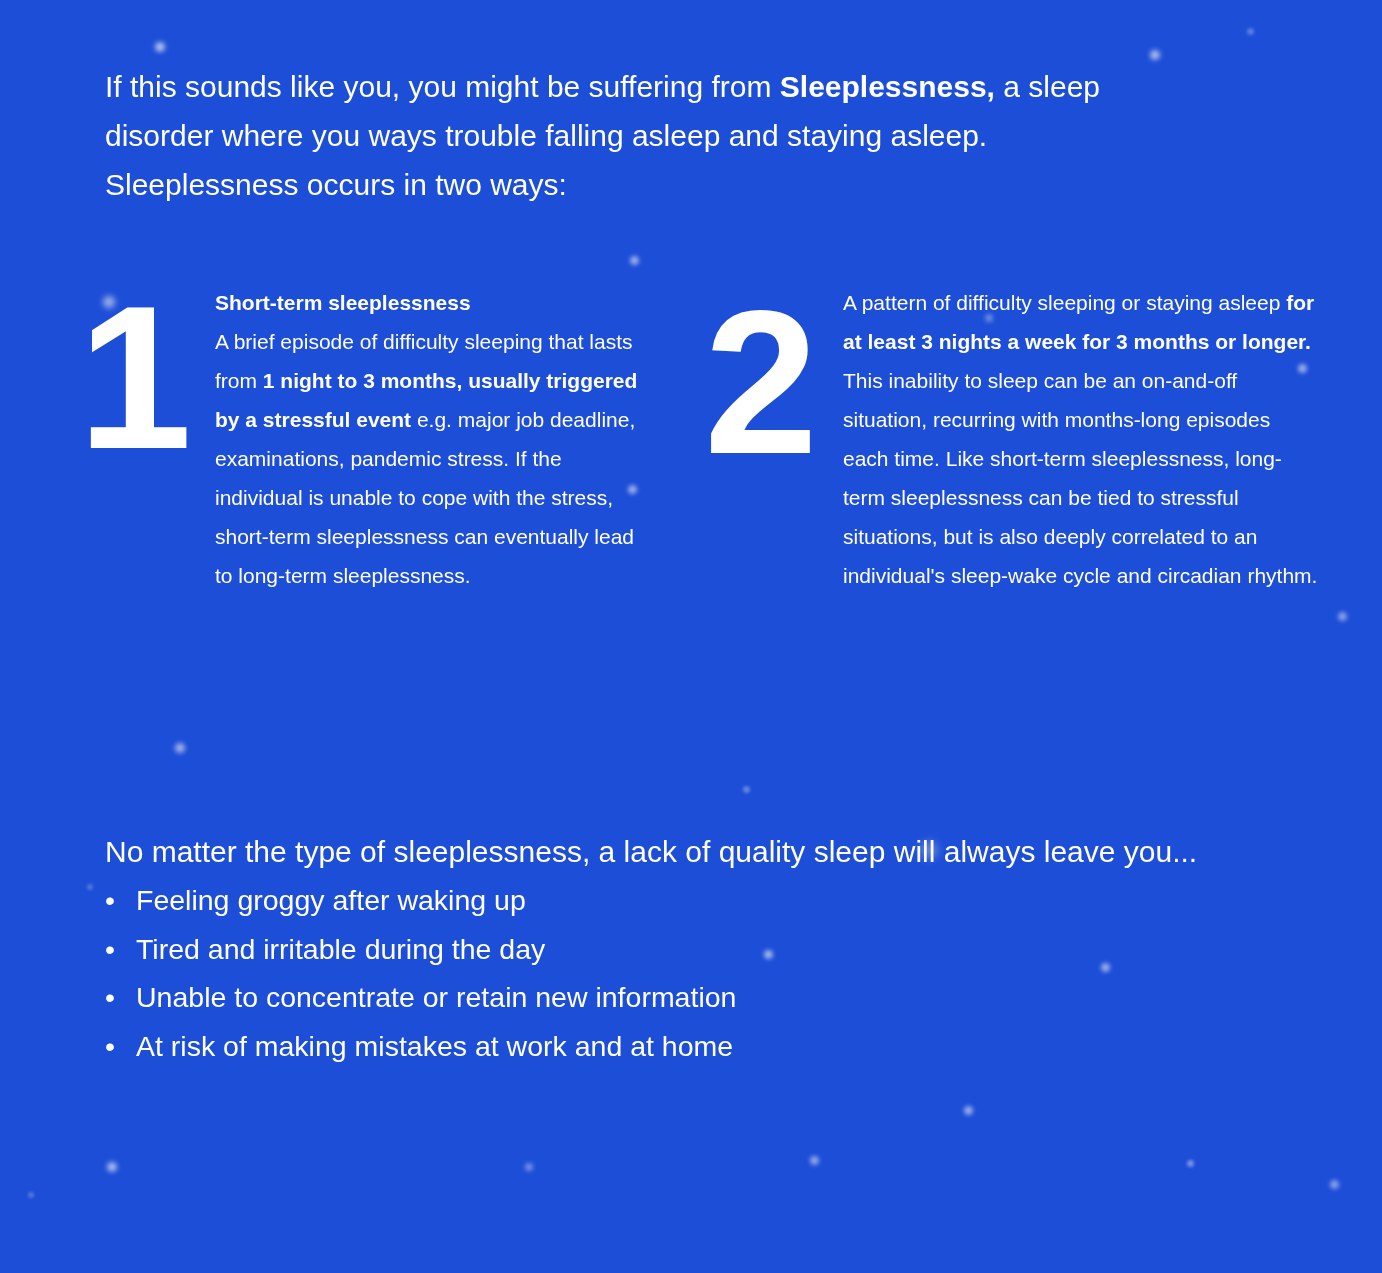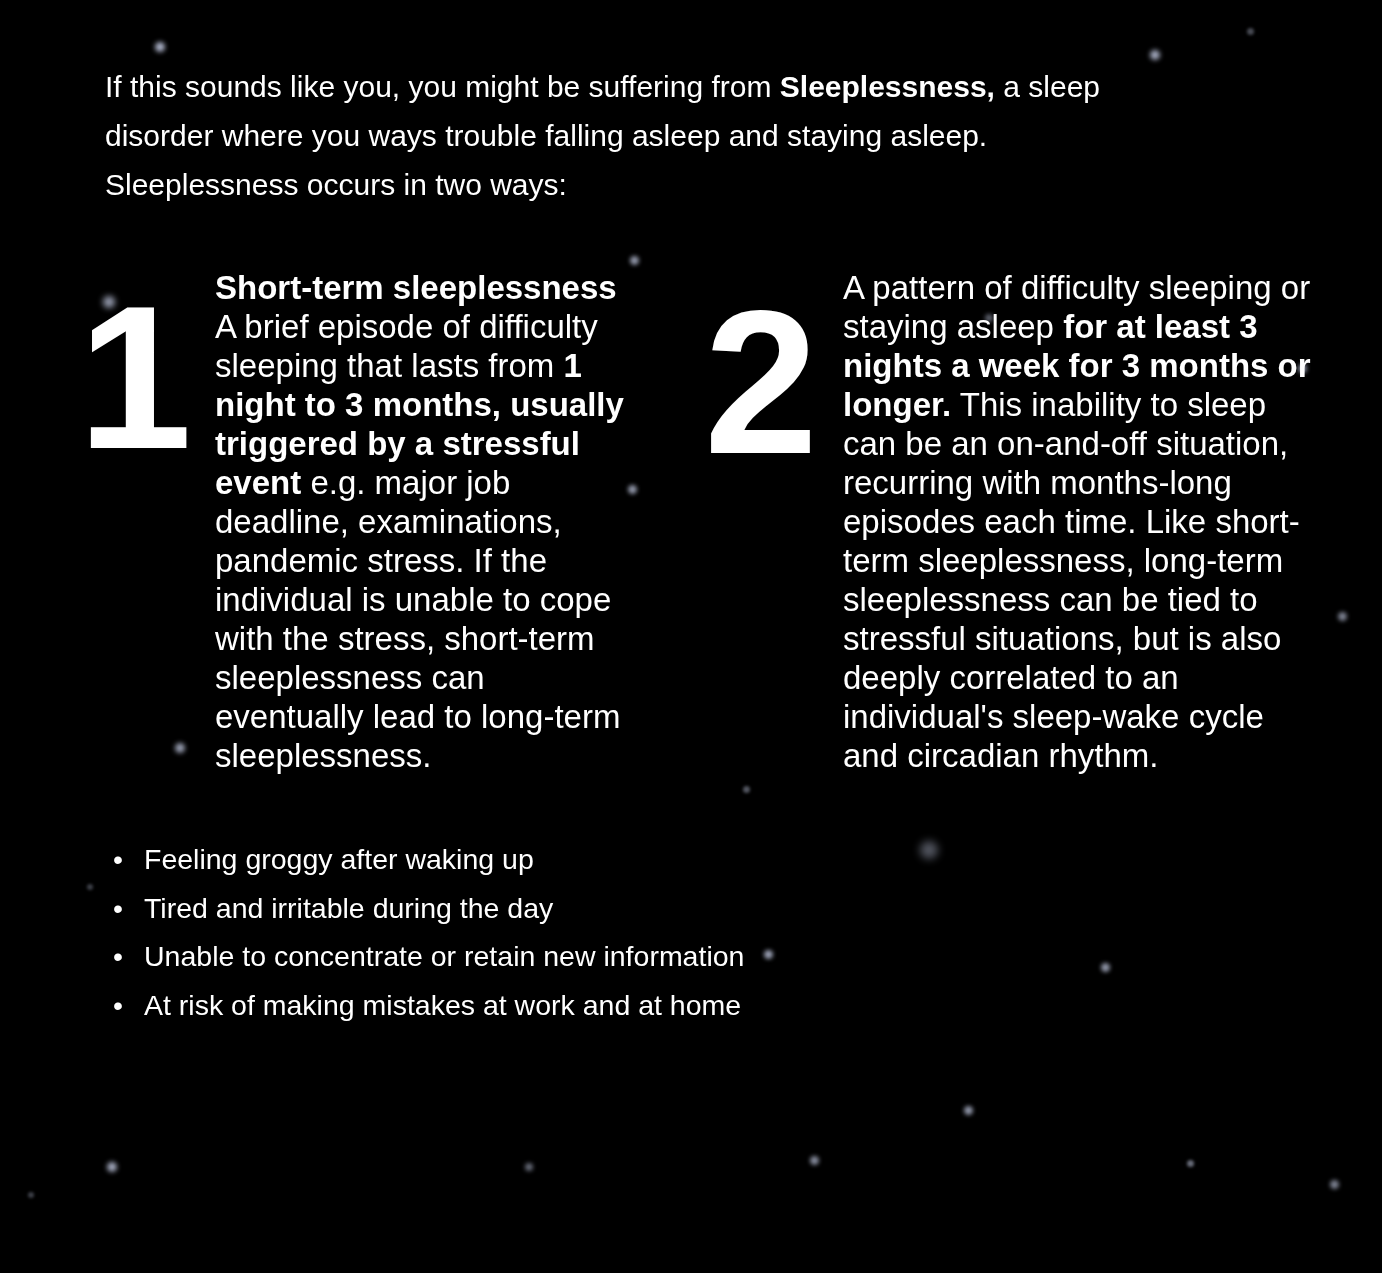--- a/index.html
+++ b/index.html
@@ -4,21 +4,21 @@
 <style>
   html, body {
     margin: 0;
     padding: 0;
     background: #232850;
   }
   .page {
     position: relative;
     width: 1382px;
     height: 1273px;
-    background: #000000;
+    background: #1d4ed8;
     overflow: hidden;
     font-family: "Liberation Sans", sans-serif;
     color: #ffffff;
   }
   .star {
     position: absolute;
     background: #ccd4ee;
     border-radius: 50%;
     pointer-events: none;
   }
@@ -37,43 +37,43 @@
     position: absolute;
     font-size: 205px;
     font-weight: 700;
     line-height: 1;
     color: #ffffff;
   }
   .num-1 { left: 78px;  top: 274px; }
   .num-2 { left: 704px; top: 279px; }
   .col-text {
     position: absolute;
-    top: 268px;
-    font-size: 33px;
+    top: 283px;
+    font-size: 21px;
     line-height: 39px;
     font-weight: 400;
   }
   .col-1 { left: 215px; width: 424px; }
   .col-2 { left: 843px; width: 478px; }
   .col-heading { font-weight: 700; }
   .col-body b { font-weight: 700; }
   .conclusion {
     position: absolute;
     left: 105px;
     top: 827px;
     width: 1262px;
   }
   .conclusion-heading {
     font-size: 30px;
     line-height: 49px;
     font-weight: 400;
   }
   ul.effects {
     list-style: none;
-    margin: 8px;
+    margin: 0;
     padding: 0;
     font-size: 28.5px;
     line-height: 48.5px;
   }
   ul.effects li {
     position: relative;
     padding-left: 31px;
   }
   ul.effects li::before {
     content: "\2022";
@@ -127,20 +127,21 @@
   </div>
 
   <div class="big-number num-2">2</div>
   <div class="col-text col-2">
     <div class="col-body">
       <span>A pattern of difficulty sleeping or staying asleep </span><b>for at least 3 nights a week for 3 months or longer.</b><span> This inability to sleep can be an on-and-off situation, recurring with months-long episodes each time. Like short-term sleeplessness, long-term sleeplessness can be tied to stressful situations, but is also deeply correlated to an individual's sleep-wake cycle and circadian rhythm.</span>
     </div>
   </div>
 
   <div class="conclusion">
+    <div class="conclusion-heading">No matter the type of sleeplessness, a lack of quality sleep will always leave you...</div>
     <ul class="effects">
       <li>Feeling groggy after waking up</li>
       <li>Tired and irritable during the day</li>
       <li>Unable to concentrate or retain new information</li>
       <li>At risk of making mistakes at work and at home</li>
     </ul>
   </div>
 
 </div>
 

